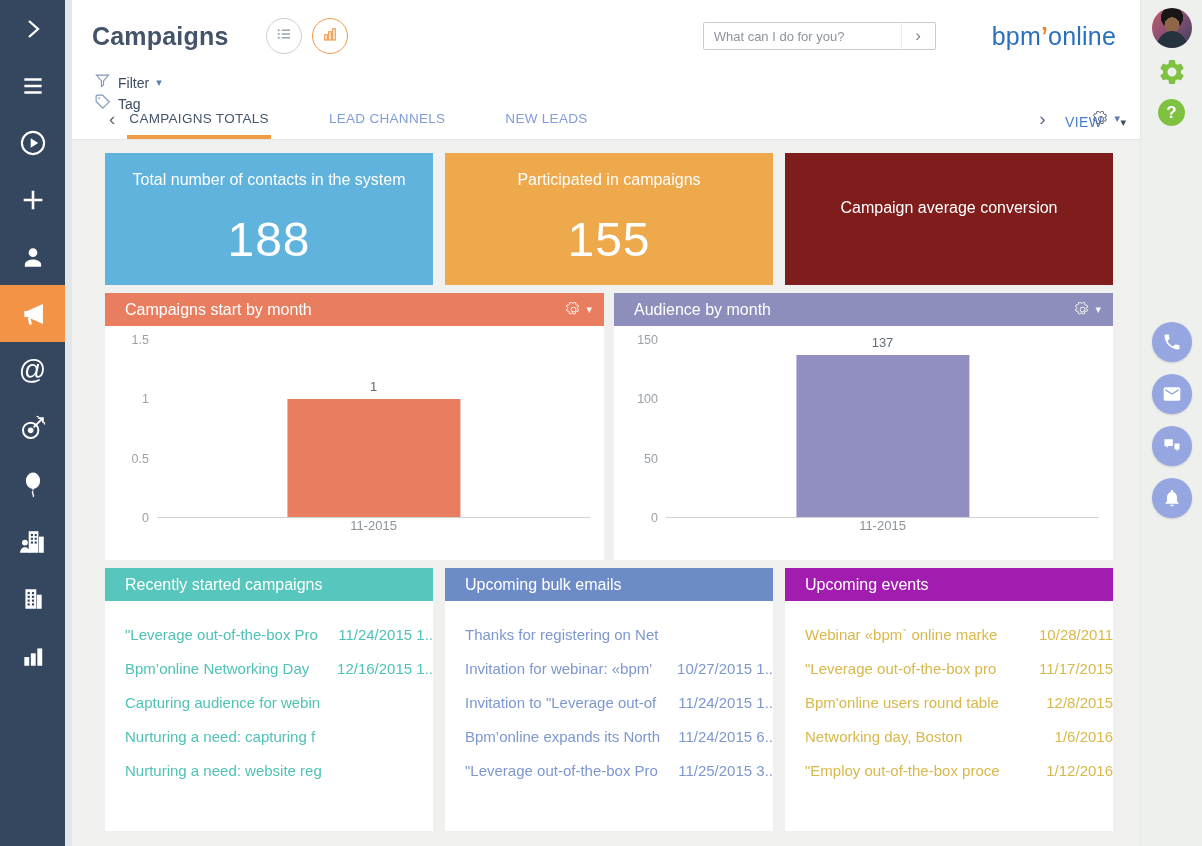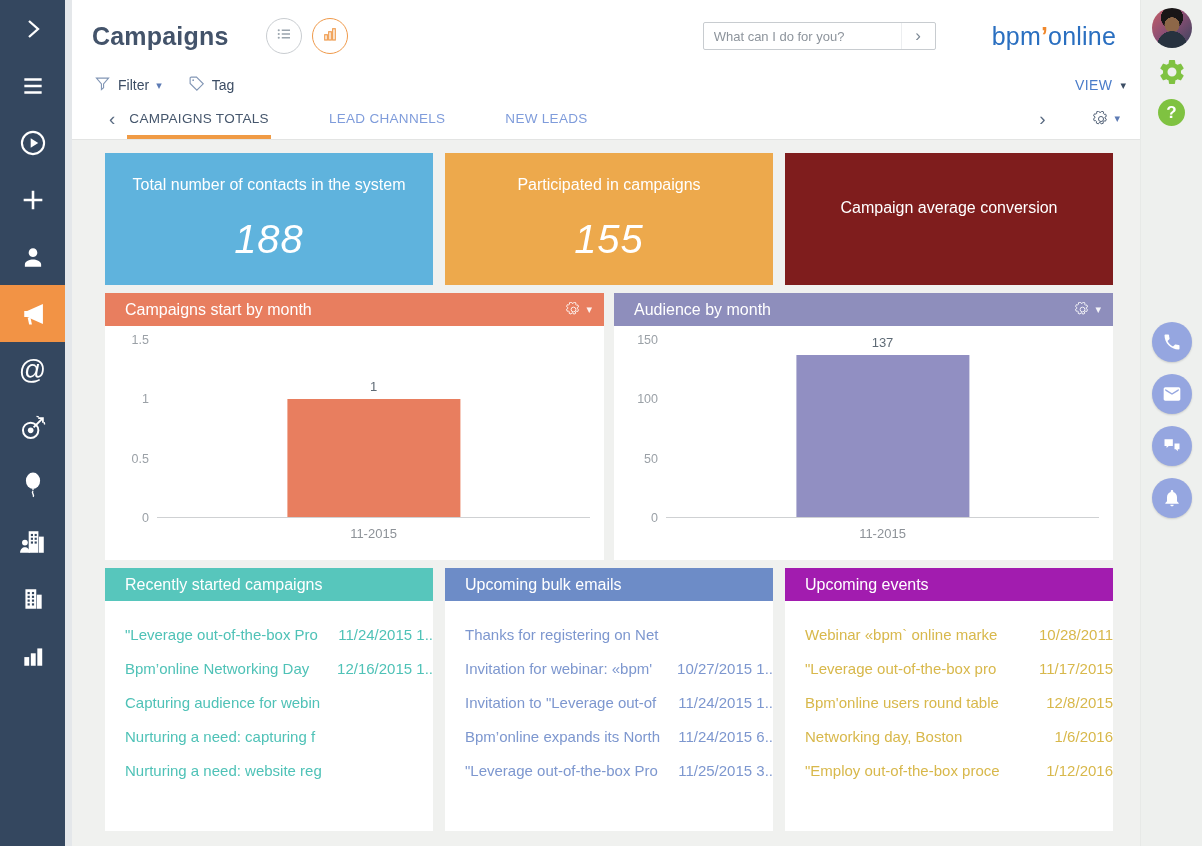--- a/index.html
+++ b/index.html
@@ -22,56 +22,56 @@
   .view-switch { display:flex; gap:10px; margin-left:37px; }
   .circle-btn { width:36px; height:36px; border-radius:50%; border:1px solid #c9cdd1; background:#fff; display:flex; align-items:center; justify-content:center; cursor:pointer; }
   .circle-btn.active { border-color:#ef9a4b; }
   .searchbox { margin-left:auto; width:233px; height:28px; border:1px solid #c8ccd0; border-radius:2px; display:flex; align-items:center; background:#fff; }
   .searchbox input { flex:1; border:0; outline:0; padding:0 10px; font-size:13px; color:#6b737c; font-family:inherit; }
   .searchbox input::placeholder { color:#8d949c; }
   .search-go { width:34px; height:100%; display:flex; align-items:center; justify-content:center; color:#7c8894; font-size:17px; cursor:pointer; border-left:1px solid #eceef0; }
   .logo { margin:0 14px 0 56px; font-size:25px; color:#2a6fc0; letter-spacing:.2px; white-space:nowrap; }
   .logo .mark { color:#f0882c; font-weight:700; }
 
-  .actions-row { display:flex; align-items:center; padding:14px 14px 0 22px; height:40px; }
+  .actions-row { display:flex; align-items:flex-start; padding:14px 14px 0 22px; height:40px;flex-direction:column; }
   .action { display:flex; align-items:center; gap:7px; margin-right:26px; cursor:pointer; }
   .action-label { font-size:14px; color:#3c4d64; }
   .caret { font-size:11px; color:#5d7bb4; }
-  .view-dd { margin-left:auto; display:flex; align-items:center; gap:8px; cursor:pointer; }
+  .view-dd { margin-left:auto; display:flex; align-items:center; gap:18px; cursor:pointer; }
   .view-dd .view-label { font-size:14px; color:#4a7cc9; letter-spacing:.4px; }
   .view-dd .caret { color:#3c4d64; }
 
   .tabs-row { display:flex; align-items:center; padding:0 20px 0 33px; height:42px; border-bottom:1px solid #e3e4e3; position:relative; }
   .tab-chevron { color:#5a6b82; font-size:19px; line-height:1; cursor:pointer; padding:0 4px; }
   .tab { font-size:13.5px; letter-spacing:.3px; color:#7f9cdb; margin-left:8px; margin-right:48px; cursor:pointer; position:relative; padding:12px 2px; white-space:nowrap; }
   .tab.active { color:#45566c; }
   .tab.active::after { content:""; position:absolute; left:0; right:0; bottom:-1px; height:4px; background:#f09b45; }
   .tabs-right { margin-left:auto; display:flex; align-items:center; gap:44px; }
   .tab-gear { display:flex; align-items:center; gap:5px; cursor:pointer; color:#55647a; }
 
   
   .dashboard { flex:1; background:#f0f1ef; padding:13px 27px 0 33px; overflow:hidden; }
   .kpi-row { display:flex; gap:12px; height:132px; }
   .kpi { flex:1; display:flex; flex-direction:column; align-items:center; justify-content:center; color:#fff; }
   .kpi-label { font-size:16px; margin-bottom:23px; }
-  .kpi-value { font-size:40px; font-weight:300; letter-spacing:1px;font-style:italic; }
+  .kpi-value { font-size:48px; font-weight:300; letter-spacing:1px; }
 
   .charts-row { display:flex; gap:10px; margin-top:8px; height:267px; }
   .chart-panel { flex:1; background:#fff; display:flex; flex-direction:column; }
   .panel-header { height:33px; display:flex; align-items:center; padding:0 12px 0 20px; color:#fff; flex:none; }
   .panel-title { font-size:16px; }
   .panel-gear { margin-left:auto; display:flex; align-items:center; gap:5px; color:rgba(255,255,255,.85); cursor:pointer; }
   .chart-body { flex:1; position:relative; padding:14px 14px 0 14px; }
   .chart-grid { display:flex; height:178px; }
   .yaxis { width:38px; position:relative; flex:none; }
   .ytick { position:absolute; right:8px; transform:translateY(-50%); font-size:12.5px; color:#9ba1a7; }
   .plot { flex:1; position:relative; border-bottom:1px solid #cfd1d3; }
   .chart-bar { position:absolute; bottom:0; left:50%; transform:translateX(-50%); width:40%; }
   .bar-value-label { position:absolute; left:50%; transform:translateX(-50%); font-size:13px; color:#5f6b76; }
-  .xcat { text-align:center; font-size:13px; color:#8d9298; margin-top:8px; padding-left:38px; }
+  .xcat { text-align:center; font-size:13px; color:#8d9298; padding-left:38px; }
 
   .lists-row { display:flex; gap:12px; margin-top:8px; height:263px; }
   .list-panel { flex:1; background:#fff; display:flex; flex-direction:column; overflow:hidden; }
   .list-body { padding:16px 0 0 20px; overflow:hidden; }
   .list-item { display:flex; align-items:center; height:34px; font-size:15px; cursor:pointer; white-space:nowrap; overflow:hidden; }
   .li-name { flex:1; overflow:hidden; white-space:nowrap; min-width:0; }
   .li-date { flex:none; overflow:hidden; }
 
   
   .rightbar { width:62px; flex:none; background:#eef0ee; display:flex; flex-direction:column; align-items:center; border-left:1px solid #e7e9e7; }

